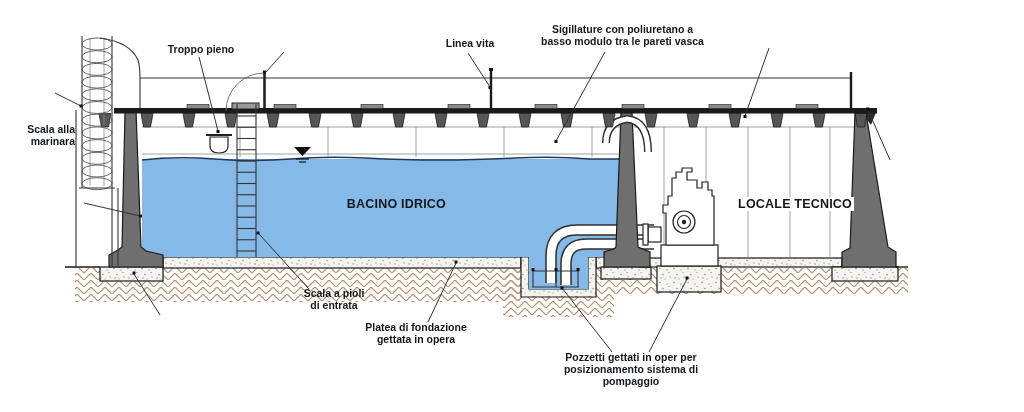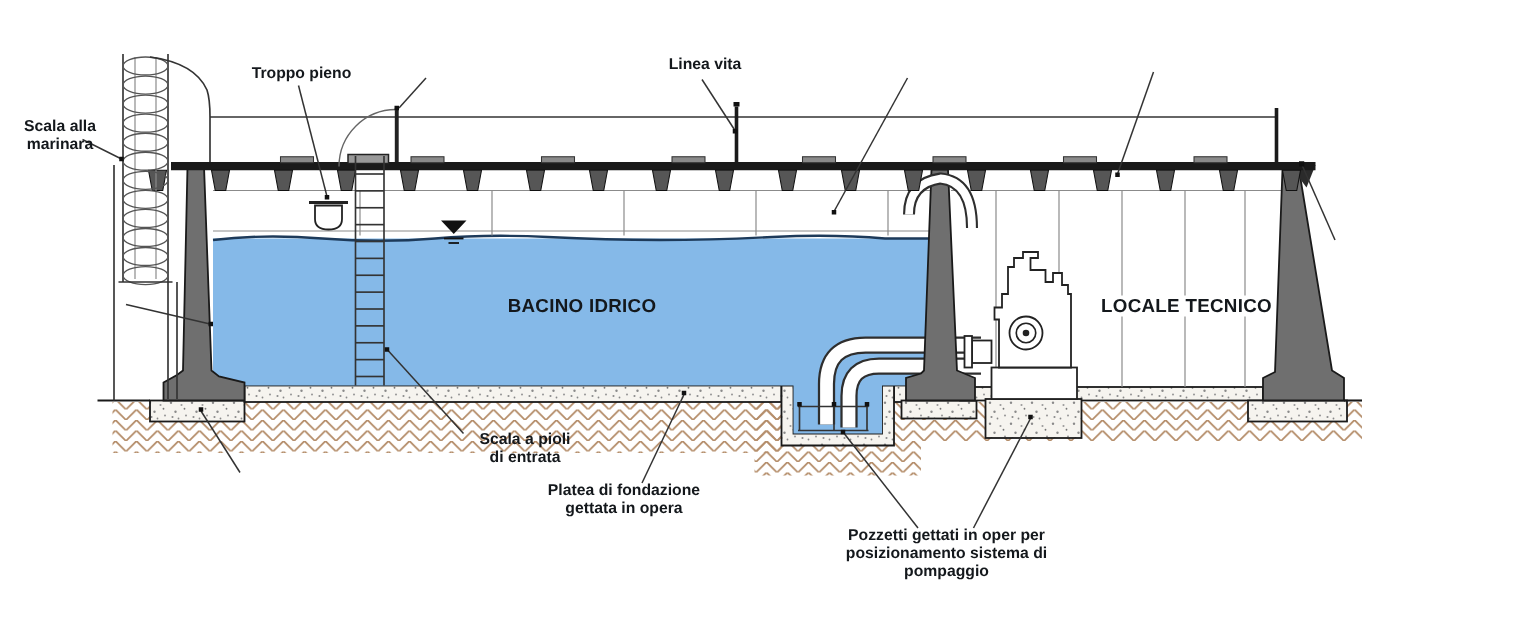--- a/index.html
+++ b/index.html
@@ -1,22 +1,22 @@
 <!DOCTYPE html>
 <html style="--c-water: #85b9e8; --c-wall: #6f6f6f; --c-hatchline: #b58e6b; --c-speckle_bg: #f6f4ef; --c-ink: #1a1a1a; --c-text: #14181c;"><head>
 <meta charset="utf-8">
 <style>
   html,body{margin:0;padding:0;background:#fff;}
   #stage{position:relative;width:1024px;height:412px;background:#fff;overflow:hidden;
          font-family:"Liberation Sans",sans-serif;}
   #stage svg{position:absolute;left:0;top:0;}
   .label{position:absolute;font-weight:bold;font-size:10.5px;line-height:1.12;
          color:var(--c-text,#14181c);white-space:pre-line;text-align:center;}
-  .label.left{text-align:center;}
-  .area-label{font-size:12.5px;letter-spacing:.2px;}
+  .label.left{text-align:right;margin-top:45px;}
+  .area-label{font-size:12.5px;letter-spacing:.2px;text-align:right;}
   .bglabel{background:#fff;padding:0 2px;}
   
   .hatch{fill:url(#herringbone);}
   .concrete{fill:url(#speckle);stroke:var(--c-ink,#1a1a1a);stroke-width:1.2;}
   .water{fill:var(--c-water,#85b9e8);}
   .wavetop{fill:none;stroke:#1d3a5a;stroke-width:1.6;}
   .wall{fill:var(--c-wall,#6f6f6f);stroke:var(--c-ink,#1a1a1a);stroke-width:1.2;}
   .joint{stroke:#8b8b8b;stroke-width:.8;}
   .pipe-o{fill:none;stroke:#2e2e2e;stroke-width:11.5;}
   .pipe-i{fill:none;stroke:#fff;stroke-width:8.5;}
@@ -264,21 +264,23 @@
         <rect class="dot" x="560.5" y="286.5" width="3" height="3"></rect>
     <line class="leader" x1="649" y1="352" x2="687" y2="279"></line>
         <rect class="dot" x="685.5" y="276.5" width="3" height="3"></rect>
   </g>
 </svg>
 
 <div class="label left" style="left:5px;top:79px;width:70px">Scala alla
 marinara</div>
 <div class="label" style="left:155px;top:44px;width:92px">Troppo pieno</div>
 <div class="label" style="left:425px;top:38px;width:90px">Linea vita</div>
-<div class="label" style="left:304px;top:288px;width:92px">Scala a pioli
+<div class="label" style="left:530px;top:24px;width:185px">Sigillature con poliuretano a
+basso modulo tra le pareti vasca</div>
+<div class="label" style="left:288px;top:288px;width:92px">Scala a pioli
 di entrata</div>
 <div class="label" style="left:345px;top:322px;width:142px">Platea di fondazione
 gettata in opera</div>
 <div class="label" style="left:543px;top:352px;width:176px">Pozzetti gettati in oper per
 posizionamento sistema di
 pompaggio</div>
 <div class="label area-label" style="left:330px;top:197px;width:116px">BACINO IDRICO</div>
 <div class="label area-label" style="left:728px;top:197px;width:126px"><span class="bglabel">LOCALE TECNICO</span></div>
 
 </div>

